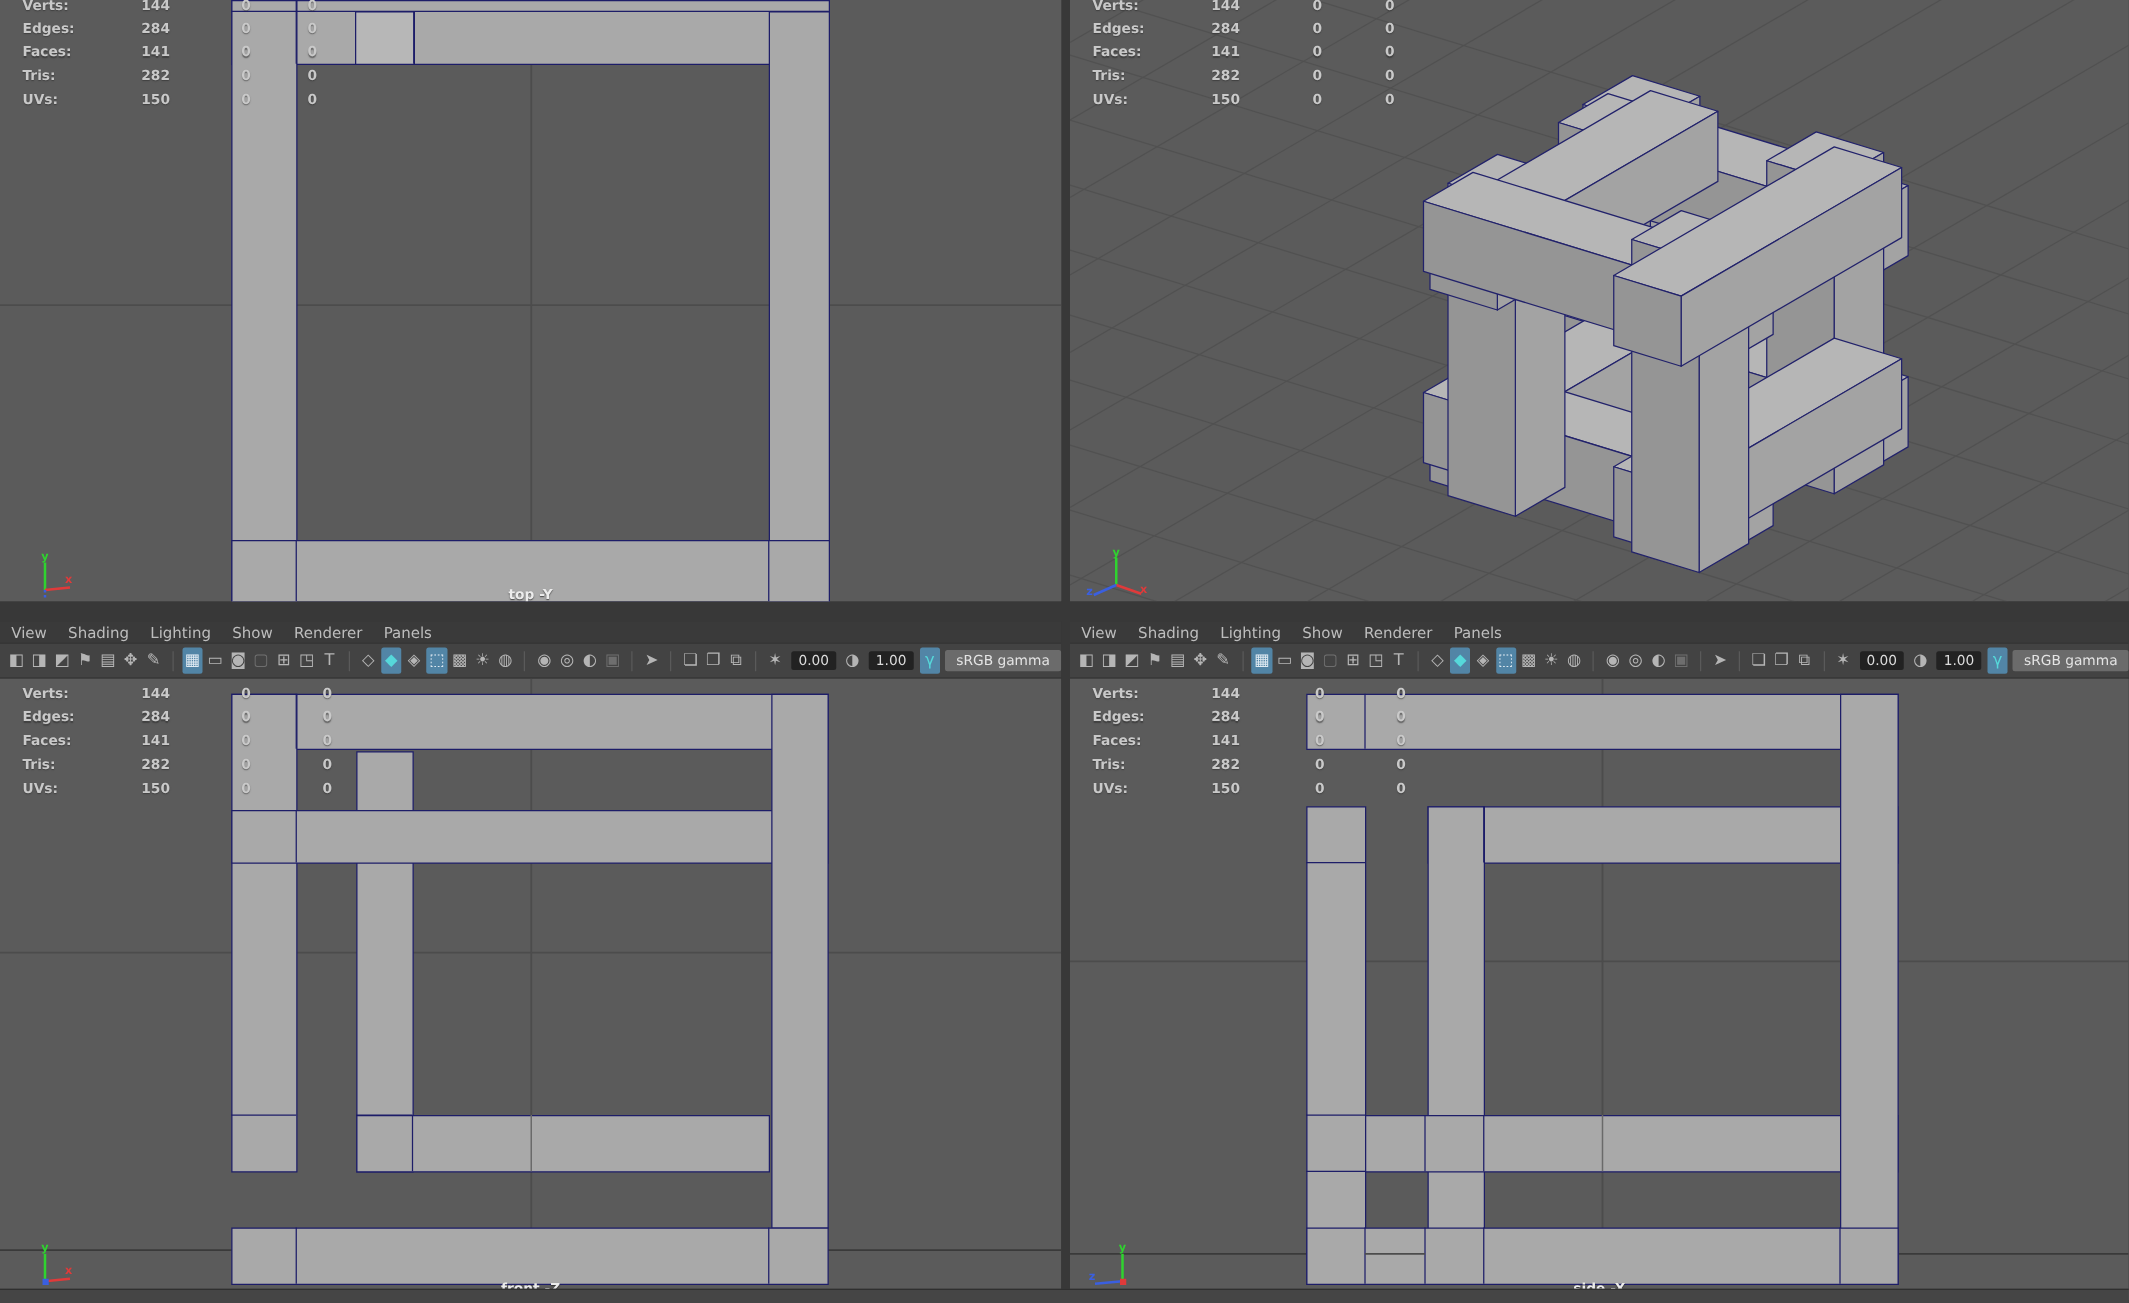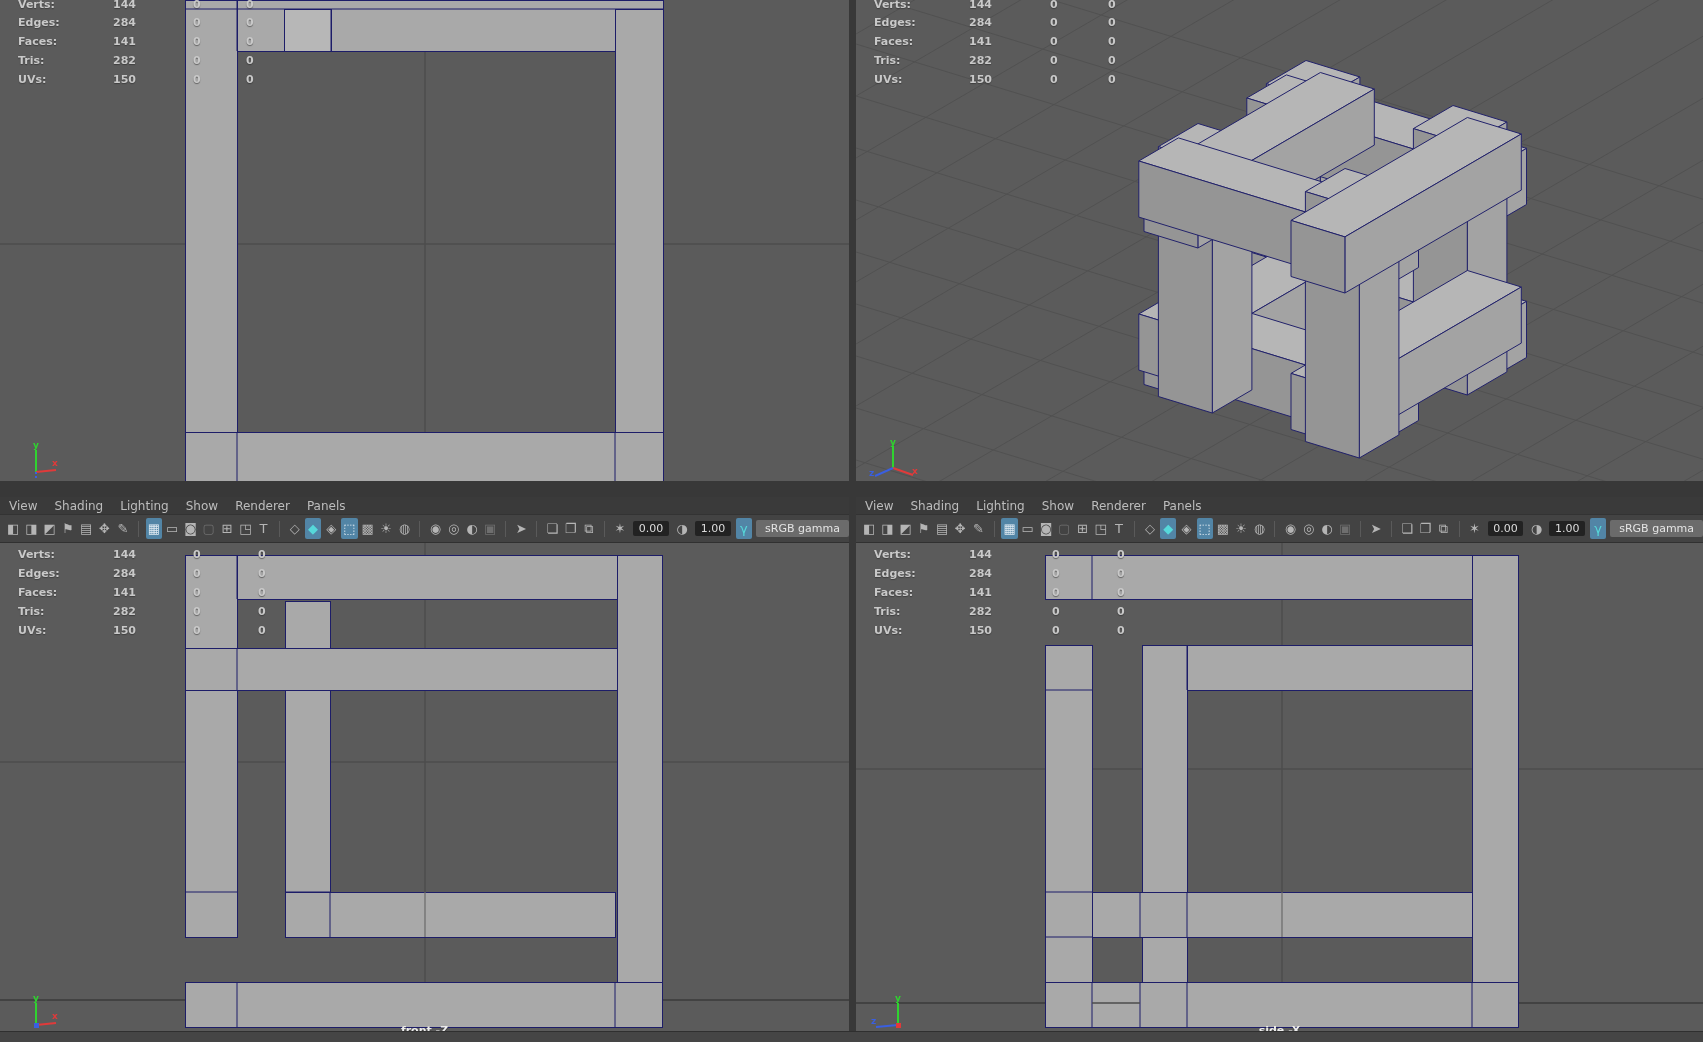--- a/index.html
+++ b/index.html
@@ -80,20 +80,21 @@
         <span class="zero" style="left: 193px;">0</span>
         <span class="zero" style="left: 246px;">0</span>
       </div>
       <div class="row" style="top: 73px;">
         <span class="lbl" style="left: 18px;">UVs:</span>
         <span class="val" style="left: 56px;">150</span>
         <span class="zero" style="left: 193px;">0</span>
         <span class="zero" style="left: 246px;">0</span>
       </div>
     </div>
+  <div class="vplabel" style="top:469px;">top -Y</div>
   <svg class="gizmo" style="left:14px;top:438px;" width="46" height="42">
     <line x1="22" y1="34" x2="22" y2="12" stroke="#2fd32f" stroke-width="2"></line>
     <text x="19" y="10" fill="#2fd32f">y</text>
     <line x1="22" y1="34" x2="42" y2="32" stroke="#e03a3a" stroke-width="2"></line>
     <text x="38" y="28" fill="#e03a3a">x</text>
     <line x1="22" y1="34" x2="22" y2="41" stroke="#3a5fe0" stroke-width="2" stroke-dasharray="2,2"></line>
   </svg>
 </div>
 
 <div class="panel" id="vp-persp">

